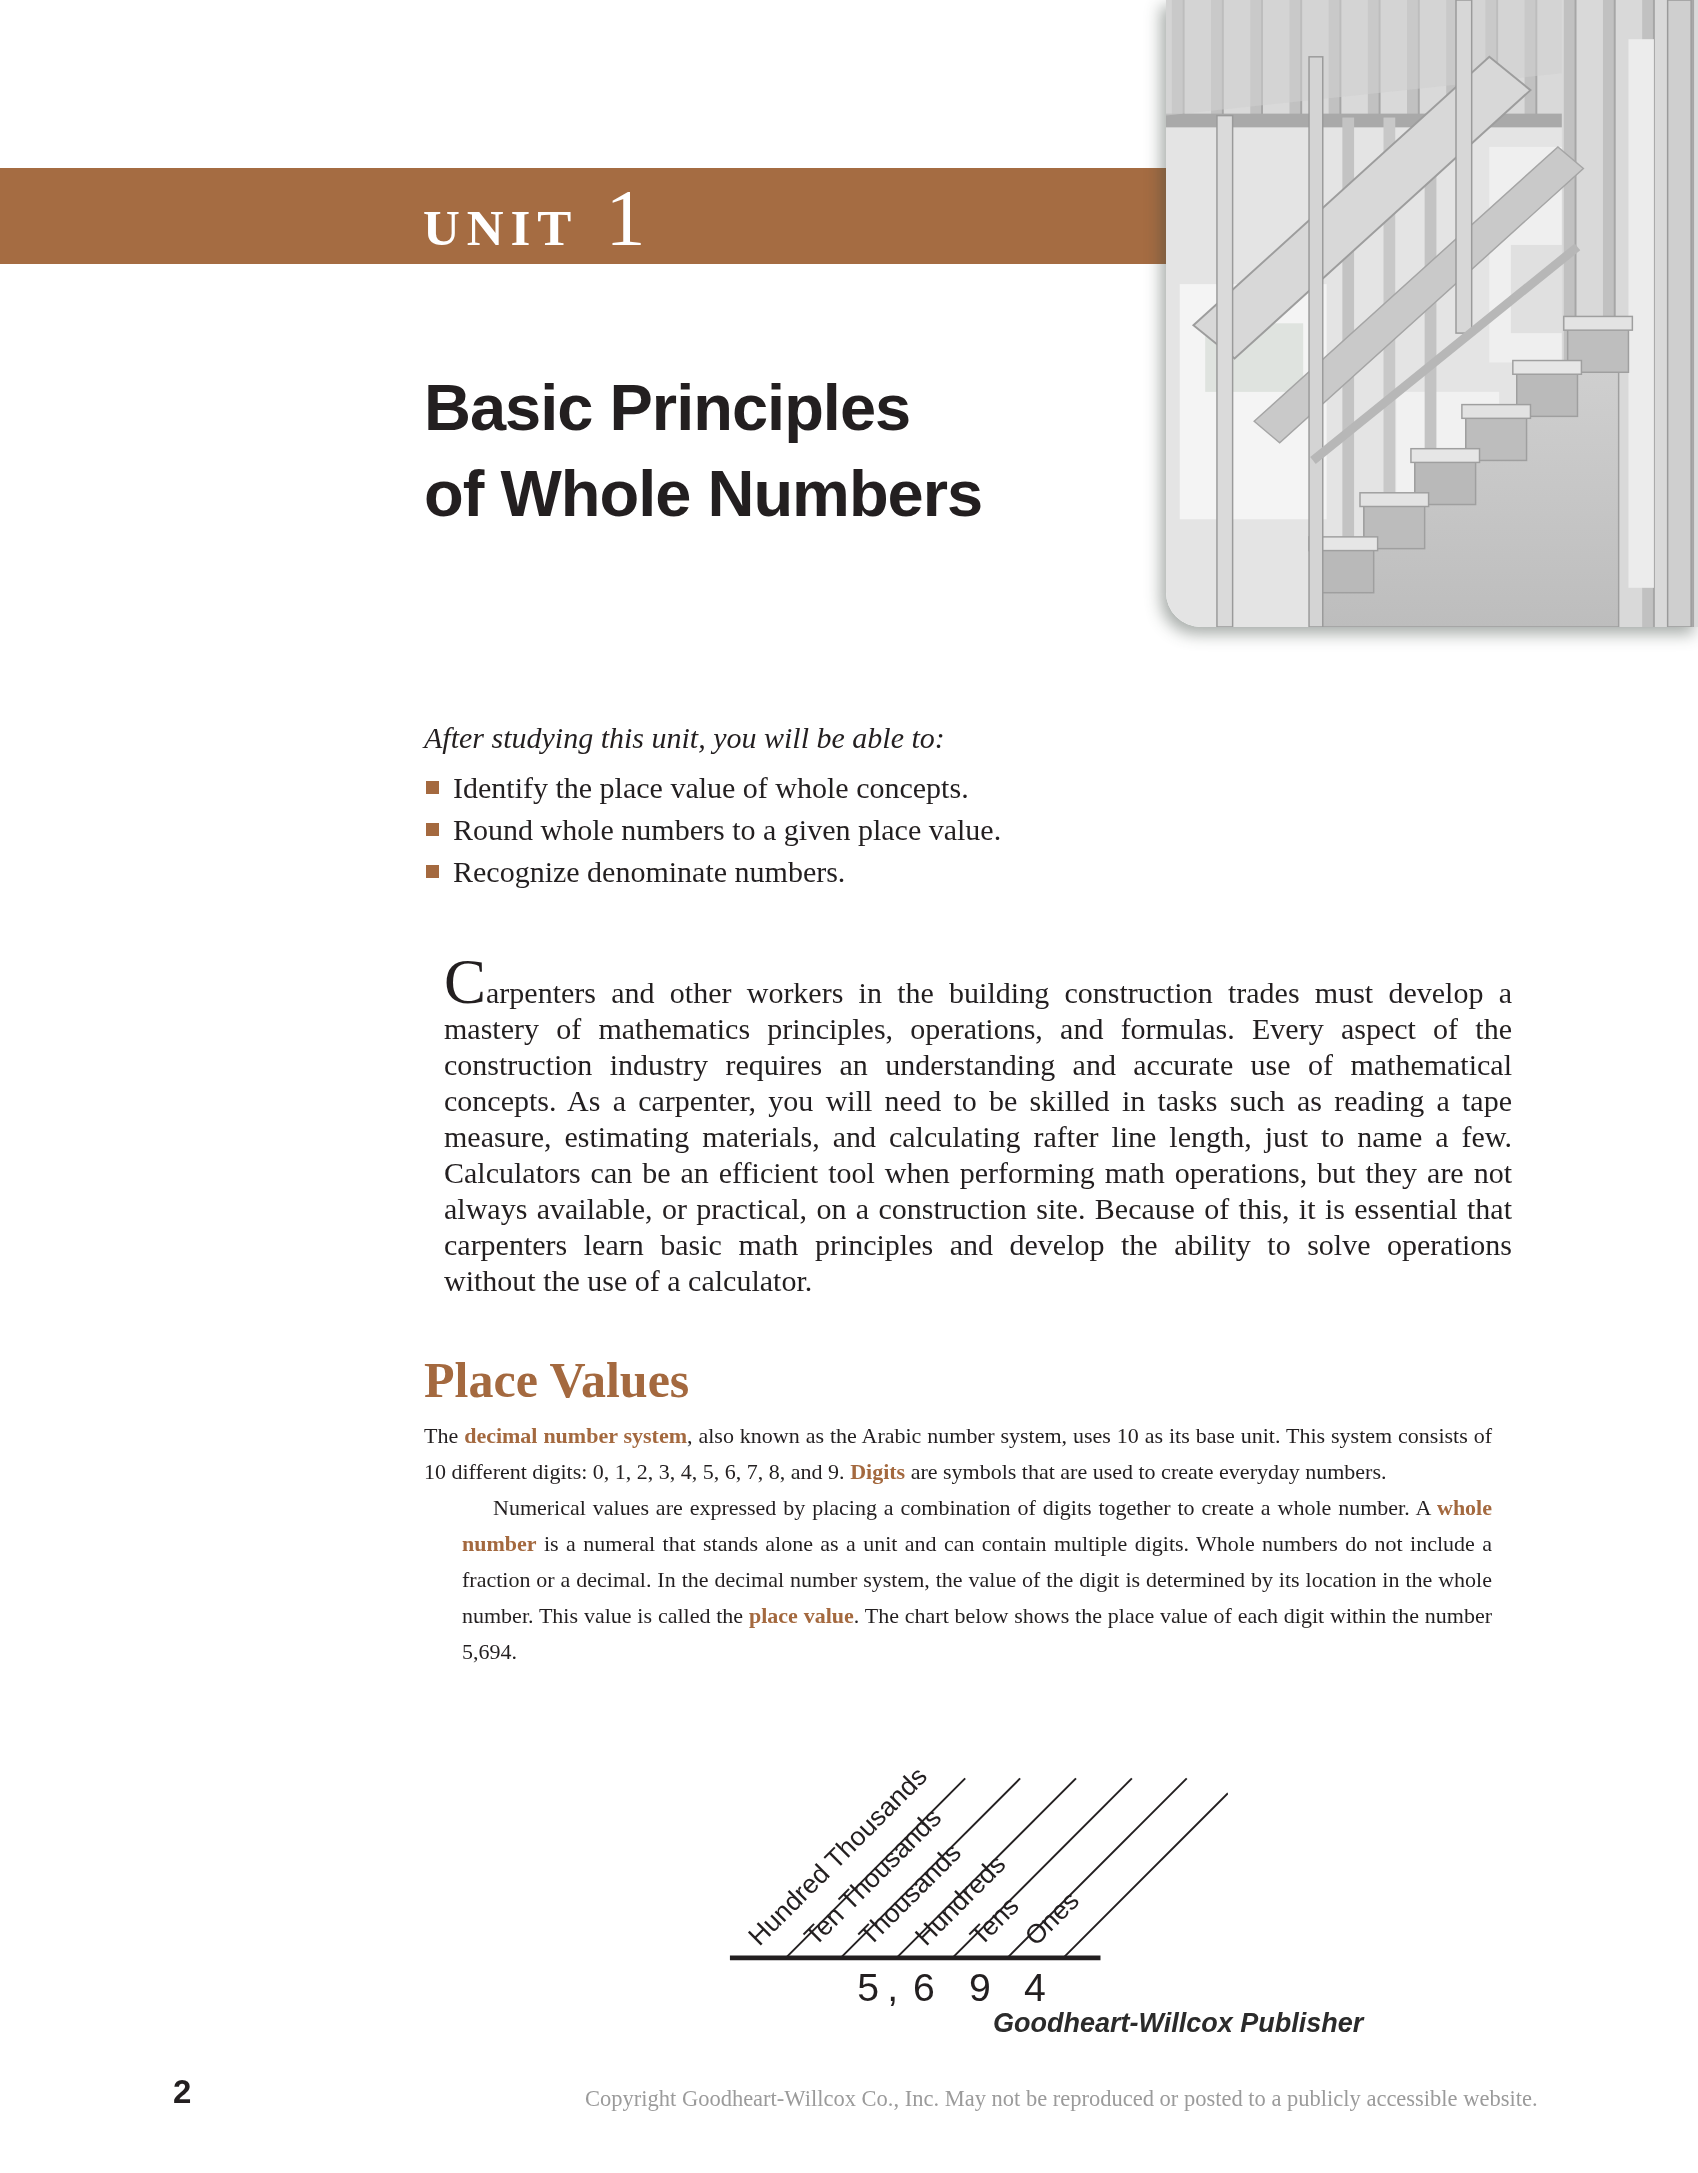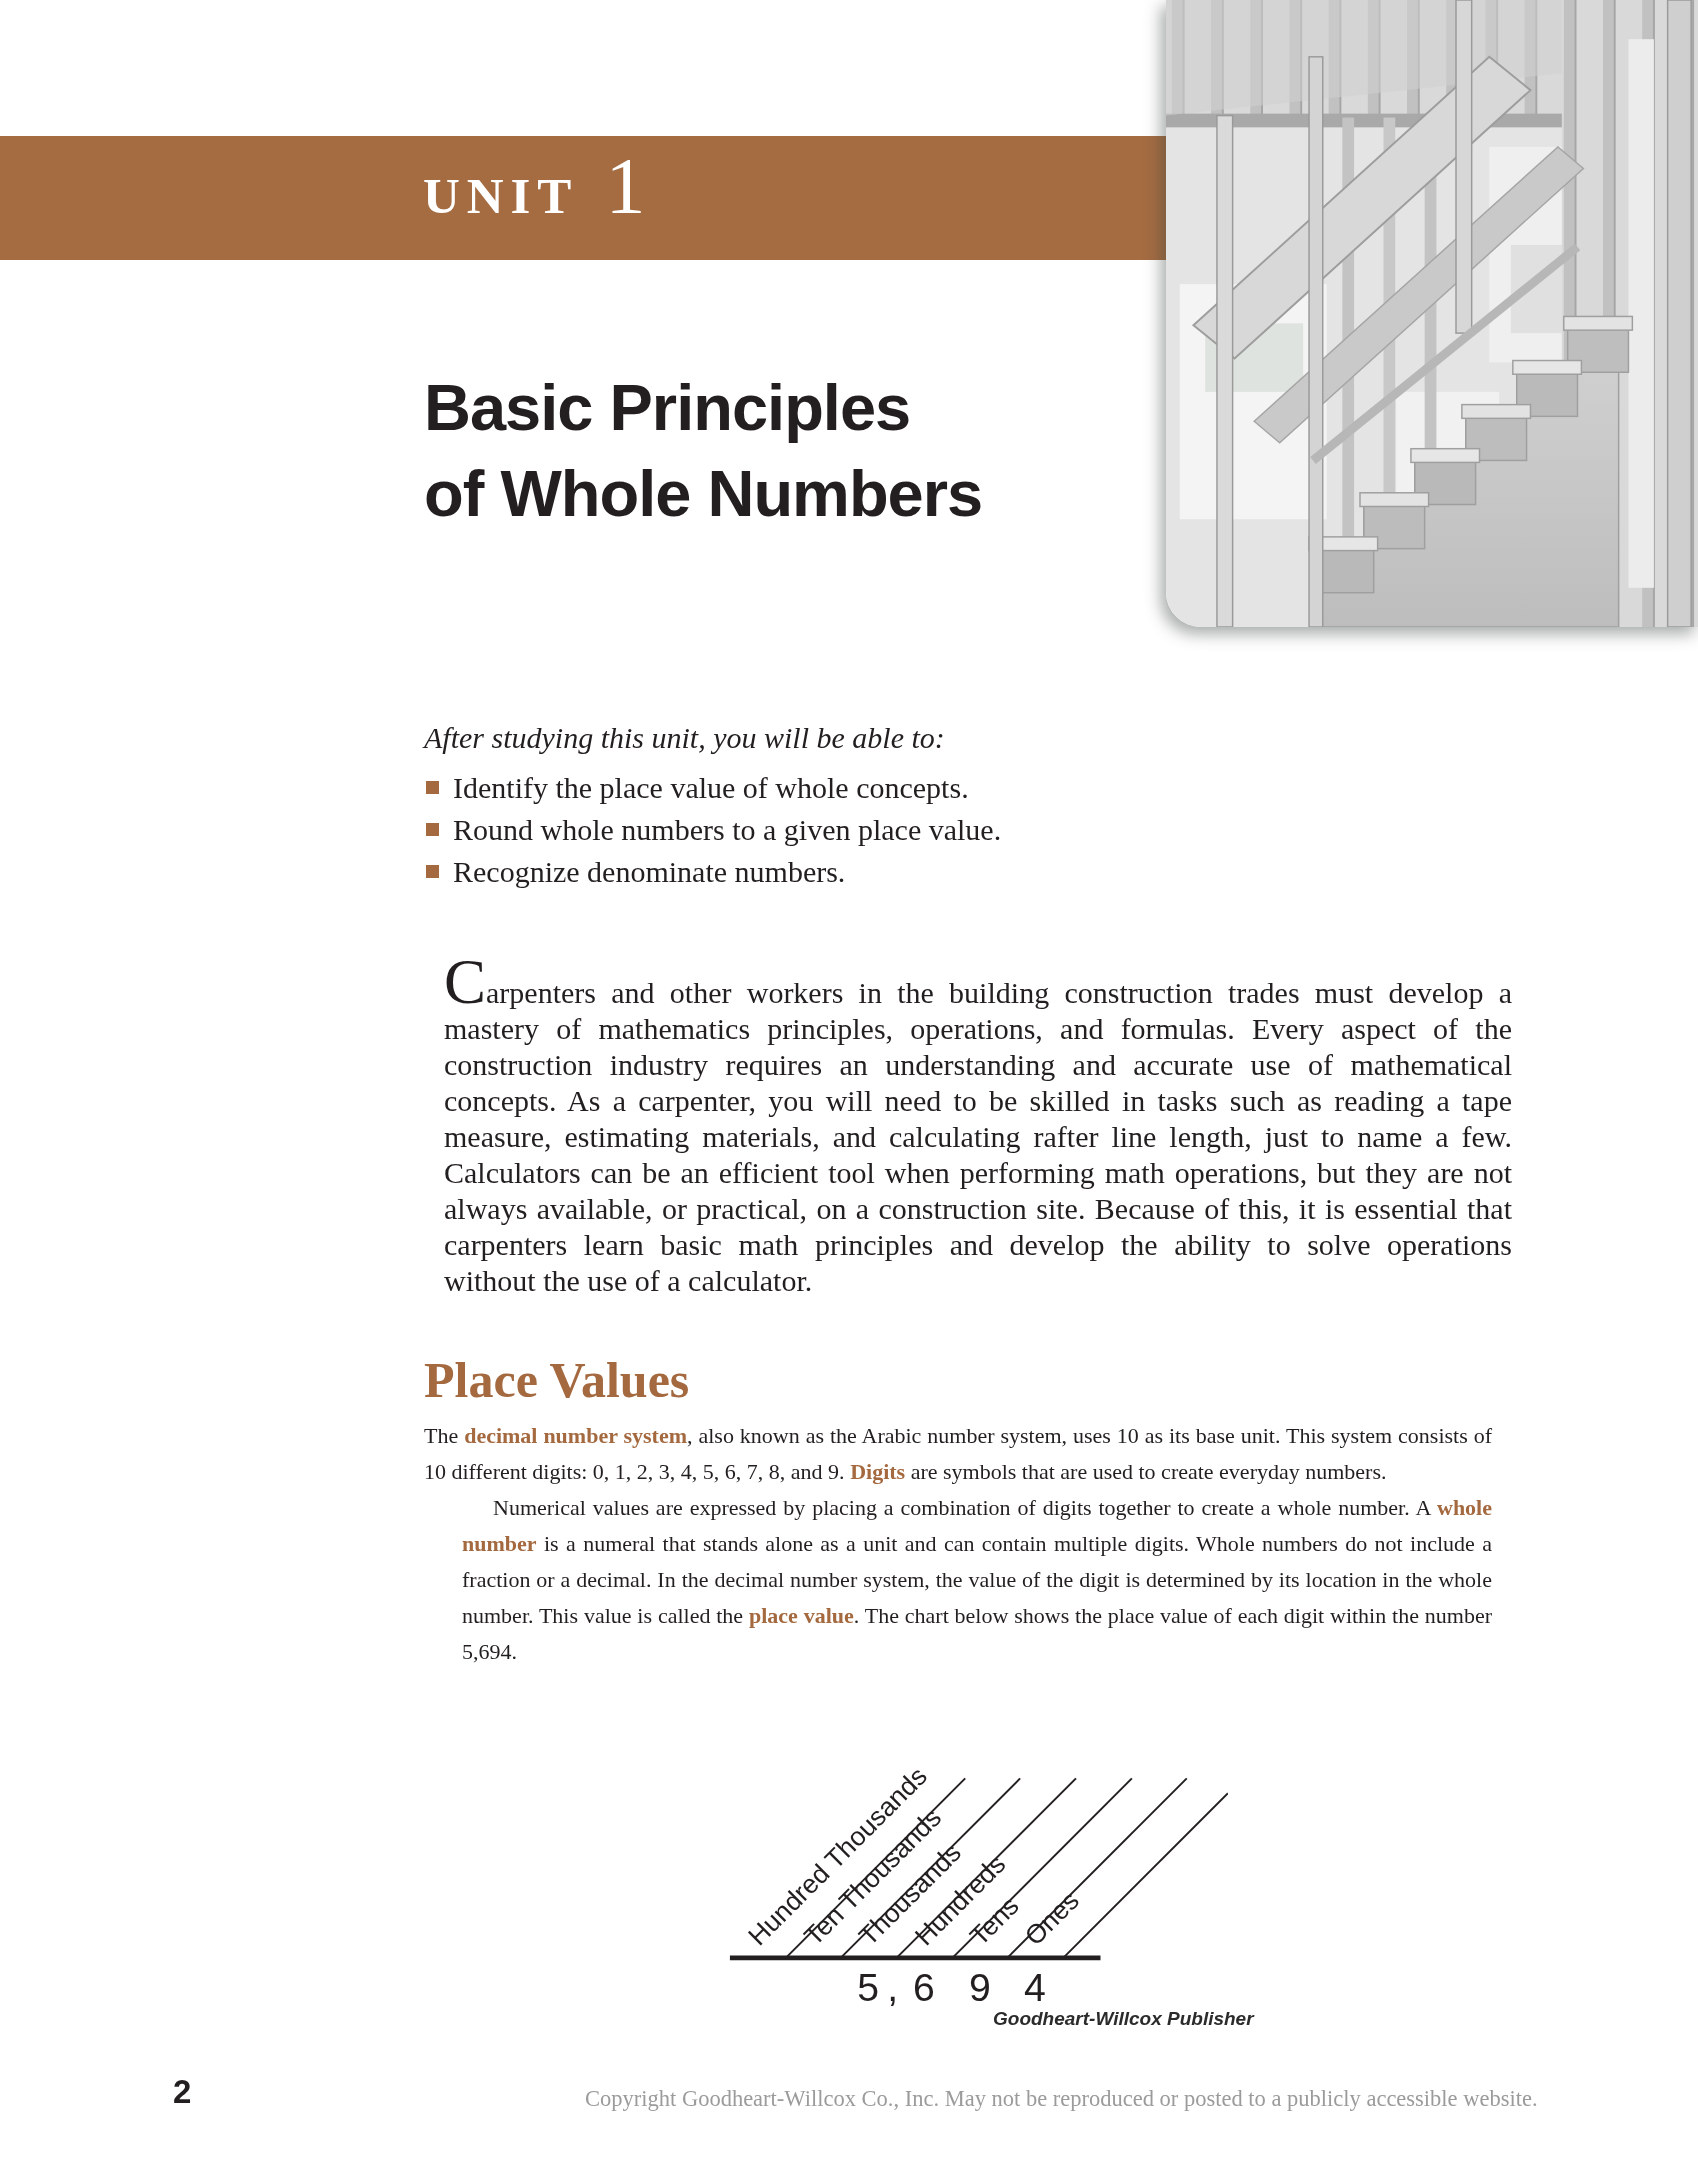--- a/index.html
+++ b/index.html
@@ -10,21 +10,21 @@
     --footer-gray:#9b9b9b;
   }
   *{margin:0;padding:0;box-sizing:border-box;}
   html,body{background:#ffffff;}
   body{width:1699px;height:2174px;position:relative;overflow:hidden;
        font-family:"Liberation Serif",serif;color:var(--text-ink);}
 
   .abs{position:absolute;}
 
   
-  .unit-bar{left:0;top:136px;width:1166px;height:124px;background:var(--bar-brown);
+  .unit-bar{left:0;top:168px;width:1166px;height:96px;background:var(--bar-brown);
             display:flex;align-items:baseline;padding-left:423px;}
   .unit-word{font-family:"Liberation Serif",serif;font-weight:bold;color:#ffffff;
              font-size:51px;letter-spacing:6.9px;line-height:100px;}
   .unit-num{font-family:"Liberation Serif",serif;color:#ffffff;font-size:80px;
             margin-left:27.4px;line-height:100px;}
 
   
   .photo{left:1166px;top:0;width:532px;height:627px;border-radius:0 0 0 35px;
          overflow:hidden;box-shadow:-4.9px 6.9px 15.7px rgba(60,70,65,.45);}
   .photo svg{display:block;width:100%;height:100%;}
@@ -58,21 +58,21 @@
   .pv-body p{margin:0;}
   .pv-body p.indent{text-indent:31px;margin-left:38px;}
   .pv-body .term{font-weight:bold;color:var(--accent-brown);}
 
   
   .chart{left:424px;top:1750px;width:804px;height:299px;}
   .chart text{font-family:"Liberation Sans",sans-serif;fill:var(--text-ink);}
 
   
   .credit{left:993px;top:2008px;white-space:nowrap;font-family:"Liberation Sans",sans-serif;
-          font-style:italic;font-weight:600;font-size:19px;color:#2b2b2b;}
+          font-style:italic;font-weight:600;font-size:27px;color:#2b2b2b;}
   .pagenum{left:173px;top:2073px;font-family:"Liberation Sans",sans-serif;
            font-weight:bold;font-size:33px;color:var(--text-ink);}
   .copyright{left:585px;top:2086px;font-family:Liberation Serif, serif;
              font-size:22.5px;color:var(--footer-gray);white-space:nowrap;}
 </style>
 </head>
 <body>
 
 <div class="abs unit-bar">
   <span class="unit-word">UNIT</span>

